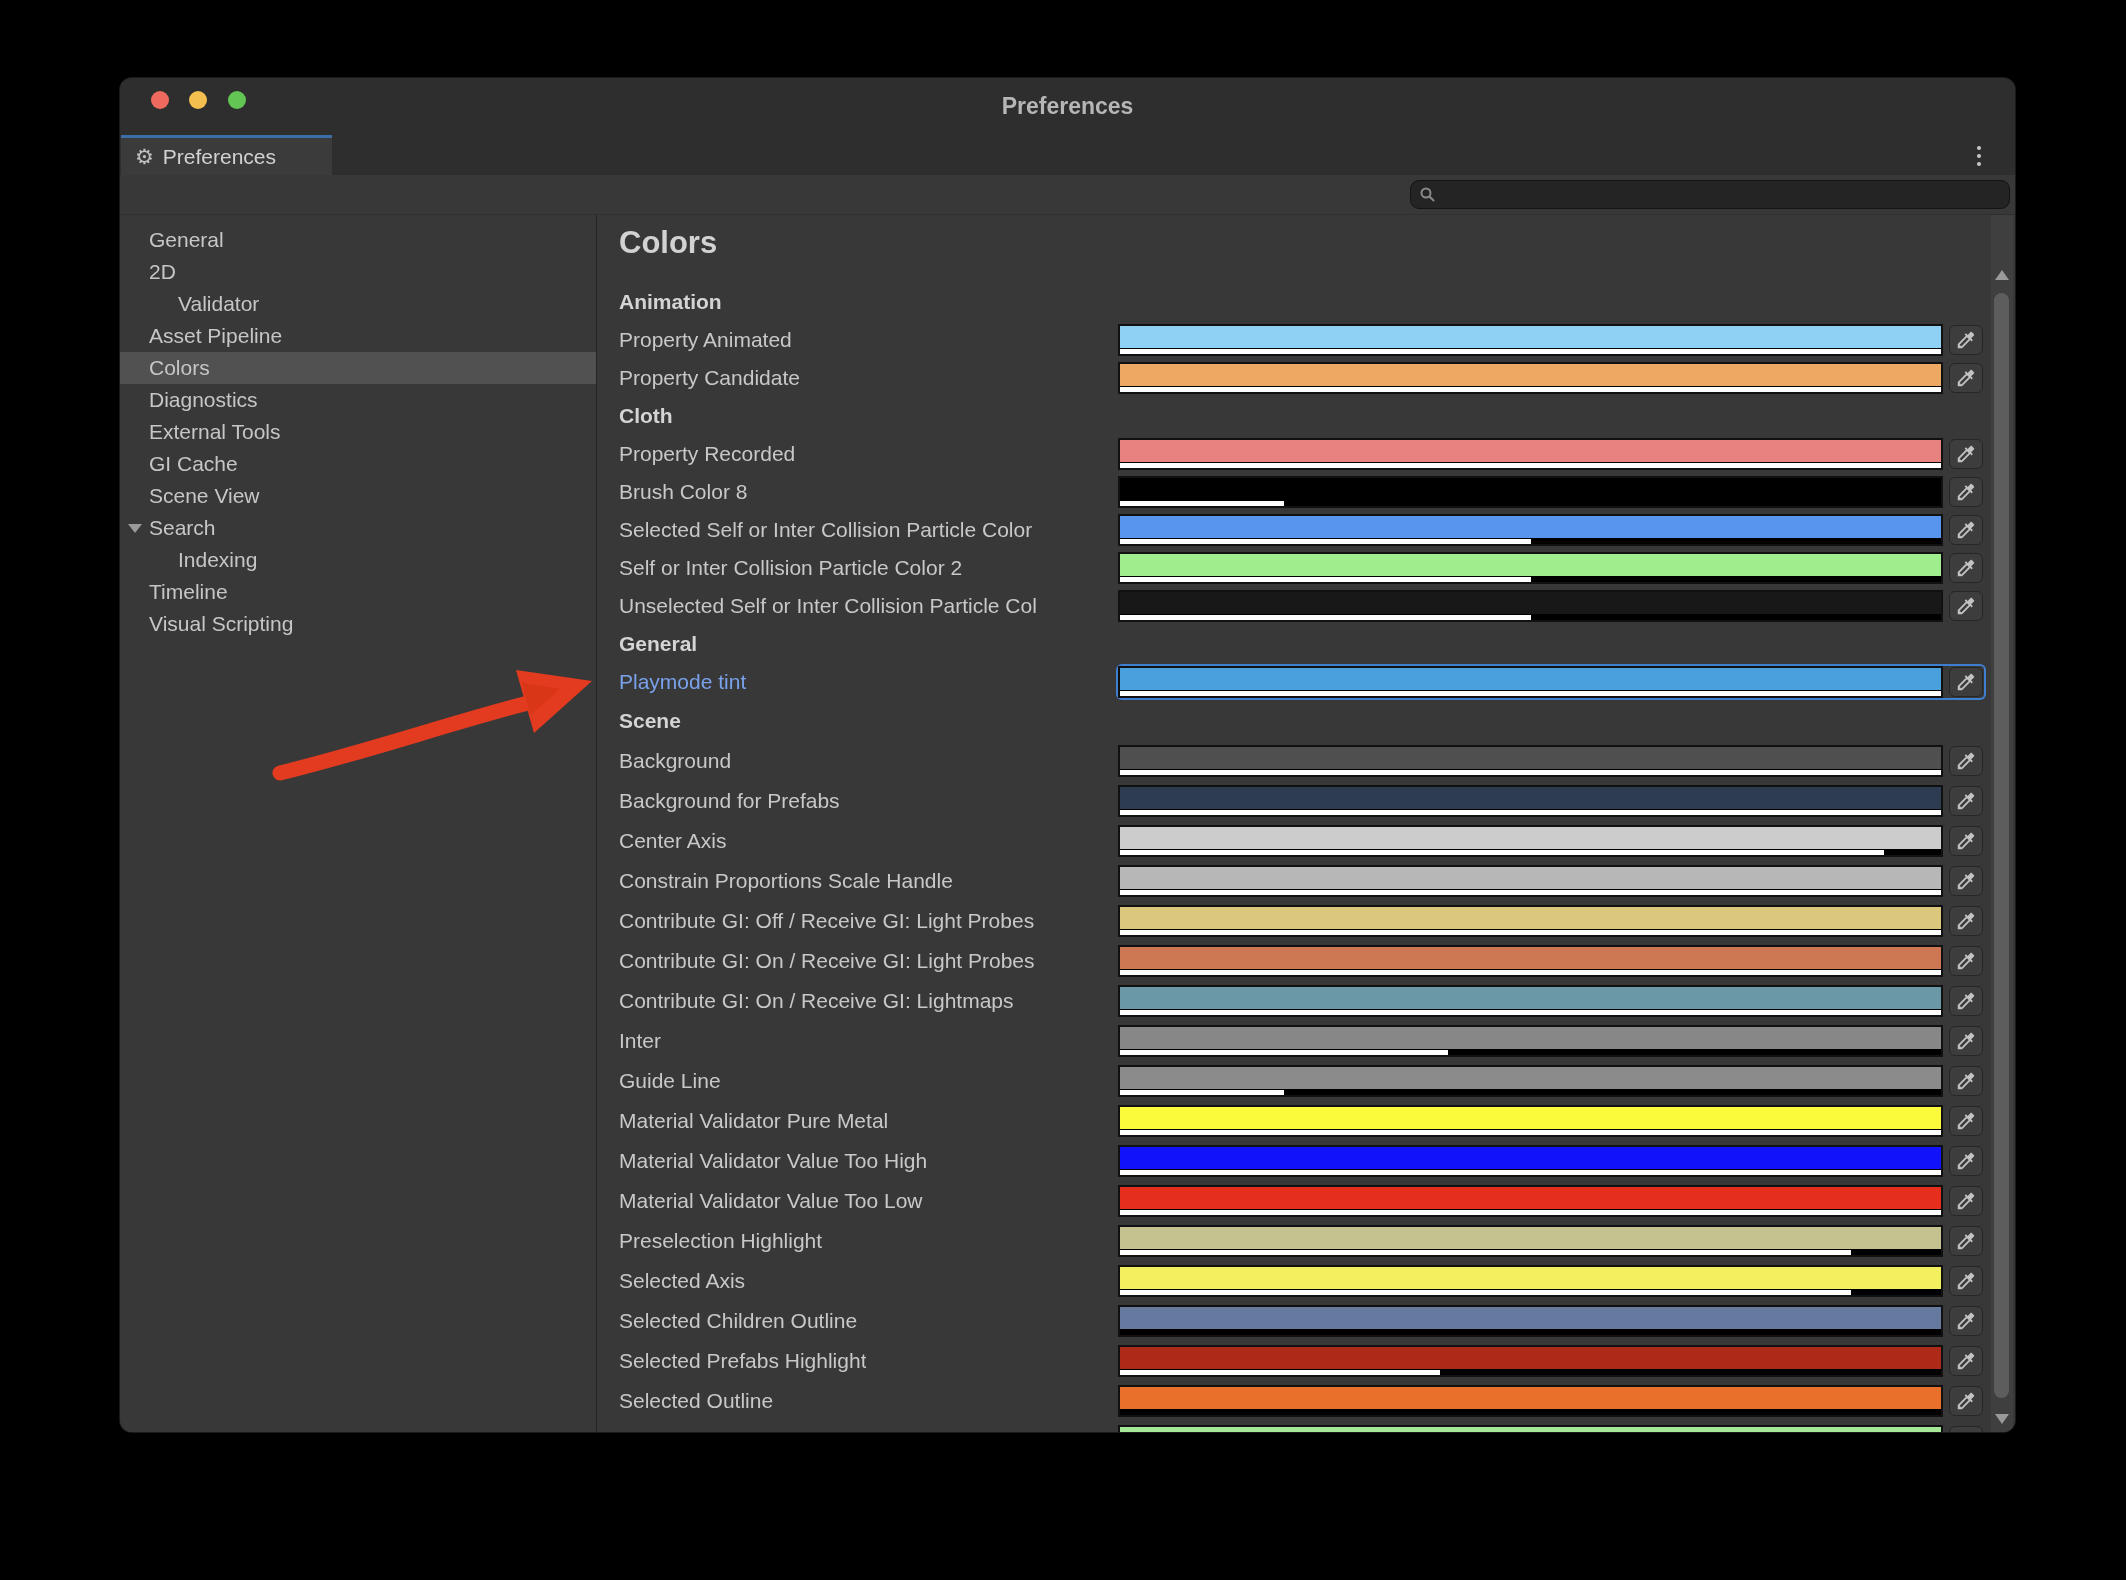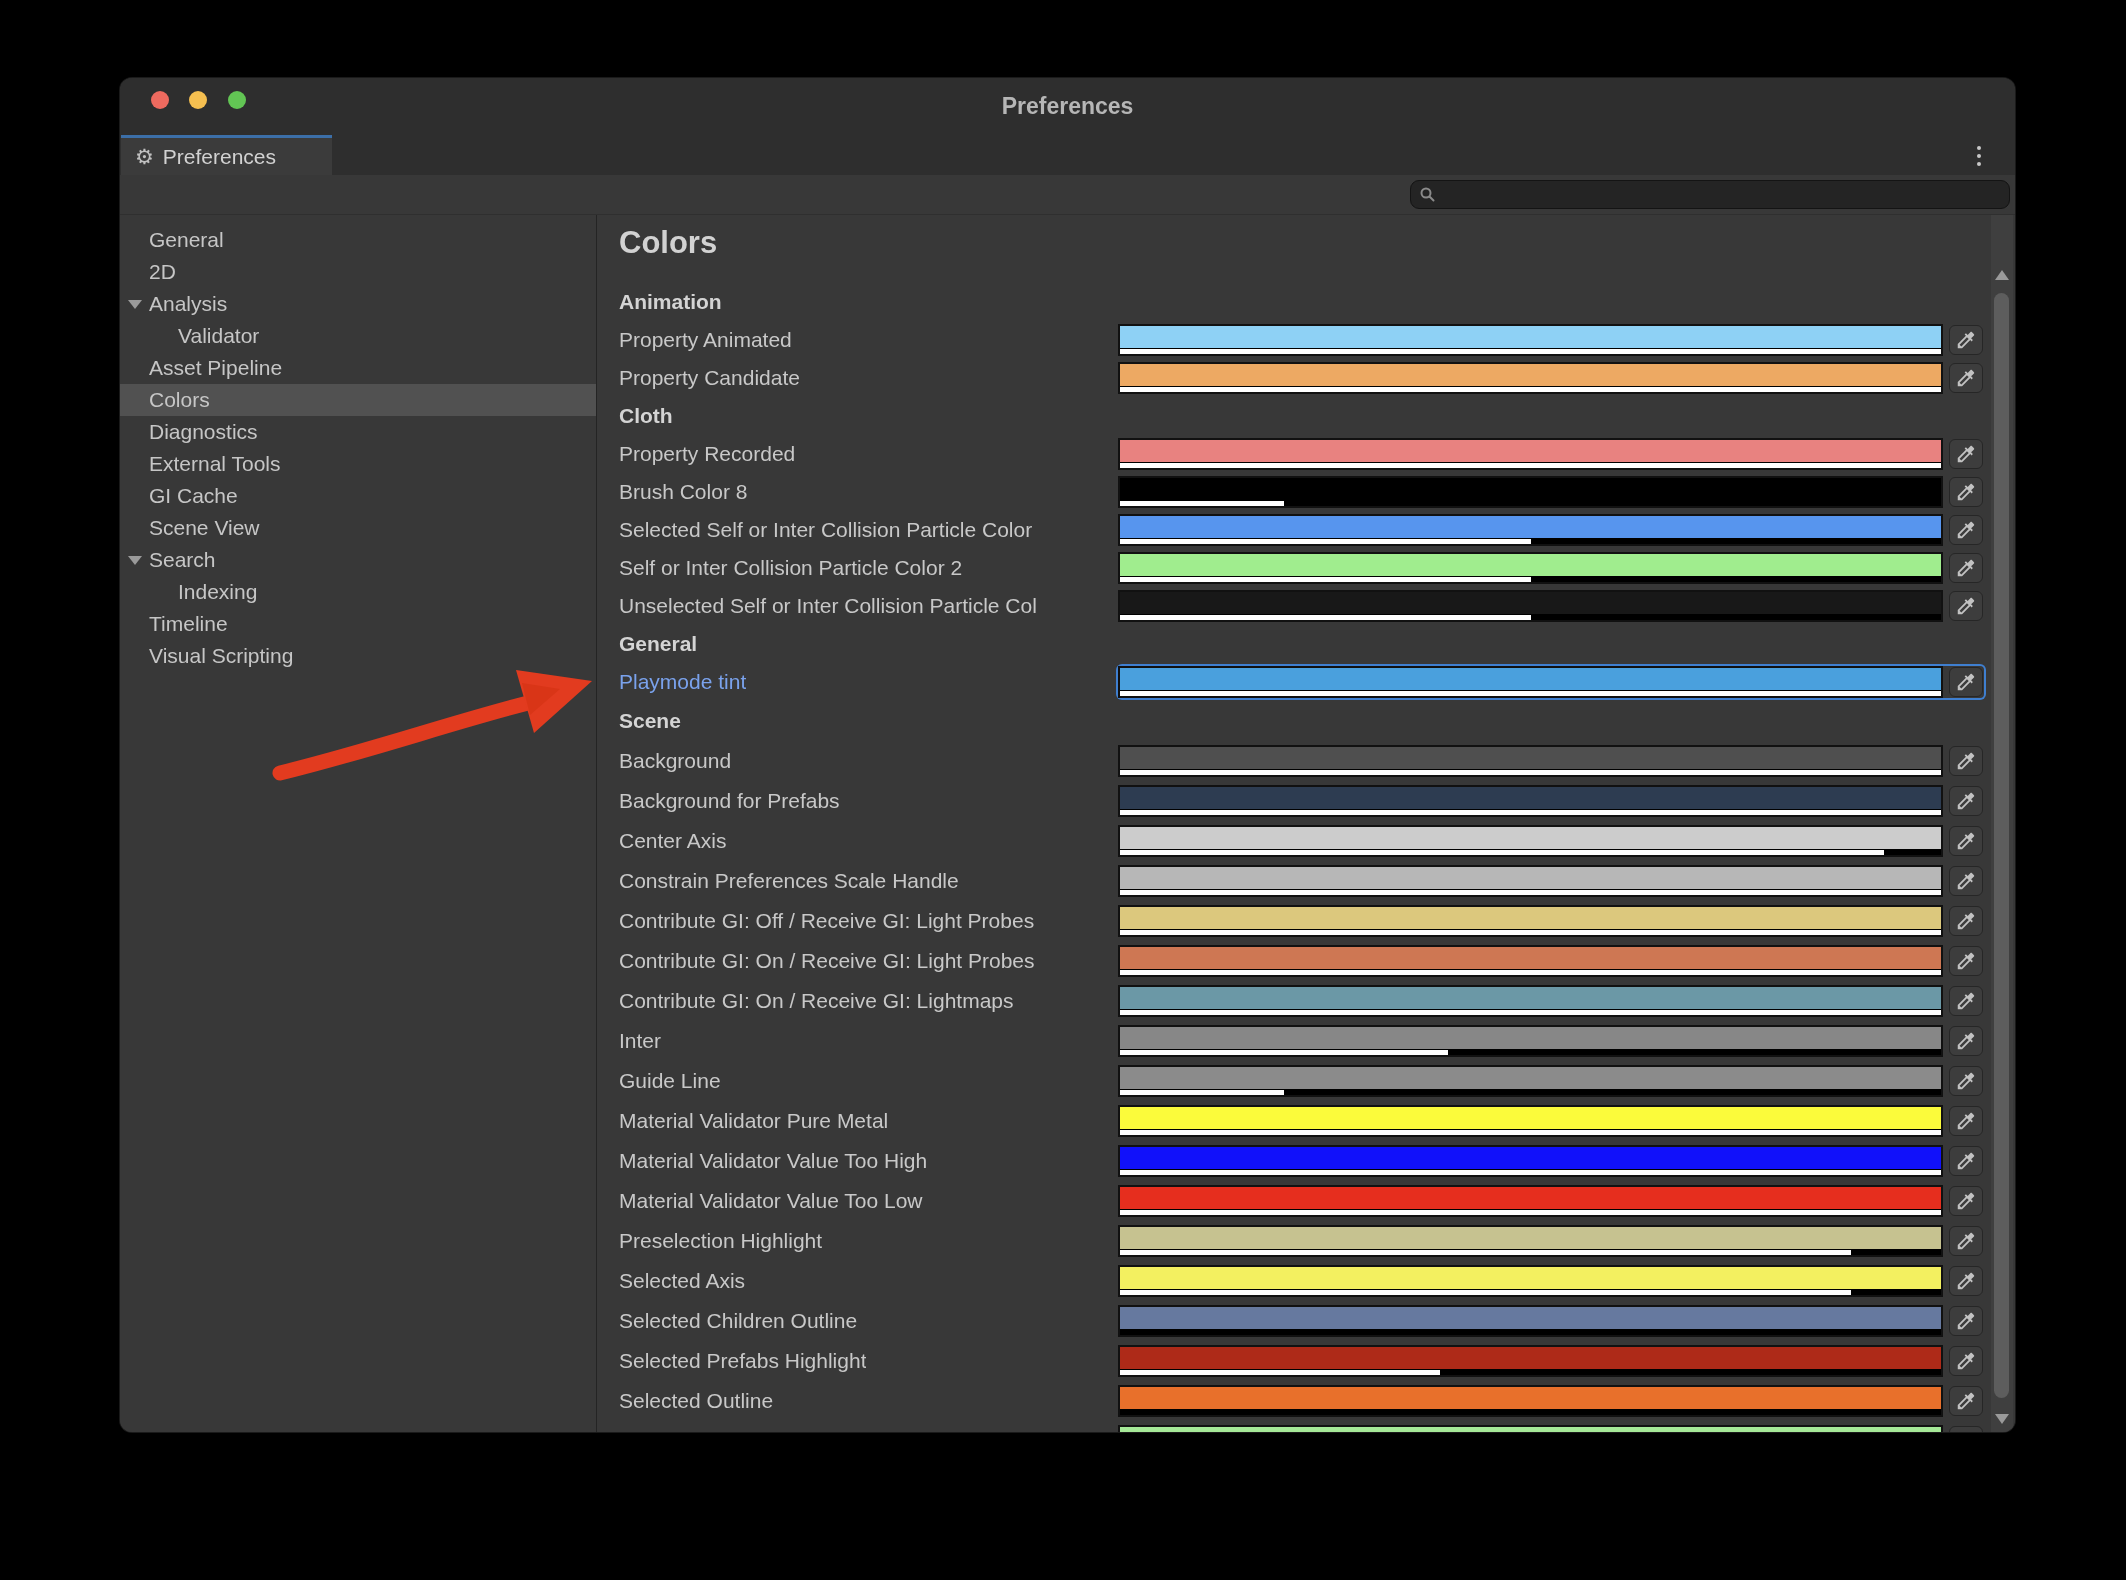--- a/index.html
+++ b/index.html
@@ -111,24 +111,20 @@
     <div id="sidebar">
       <div id="sidebar-list">
           <div class="sb-item">
 
     <span class="lbl">General</span>
   </div>
           <div class="sb-item">
 
     <span class="lbl">2D</span>
   </div>
-          <div class="sb-item has-arrow">
-    <span class="tri"></span>
-    <span class="lbl">Analysis</span>
-  </div>
           <div class="sb-item indent">
 
     <span class="lbl">Validator</span>
   </div>
           <div class="sb-item">
 
     <span class="lbl">Asset Pipeline</span>
   </div>
           <div class="sb-item selected">
 
@@ -355,21 +351,21 @@
                 </div>
       </div>
       <div class="dropper-btn">
         <svg width="22" height="22" viewBox="0 0 24 24">
           <path fill="#c2c2c2" d="M20.71 5.63l-2.34-2.34c-.39-.39-1.02-.39-1.41 0l-3.12 3.12-1.93-1.91-1.41 1.41 1.42 1.42L3 16.25V21h4.75l8.92-8.92 1.42 1.42 1.41-1.41-1.92-1.92 3.12-3.12c.4-.4.4-1.03.01-1.42zM6.92 19L5 17.08l8.06-8.06 1.92 1.92L6.92 19z"></path>
         </svg>
       </div>
     </div>
   </div>
           <div class="row h40">
-    <span class="rlabel">Constrain Preferences Scale Handle</span>
+    <span class="rlabel">Constrain Proportions Scale Handle</span>
     <div class="ctrl">
       <div class="swatch">
         <div class="colorpart" style="background: rgb(183, 183, 183);"></div>
         <div class="alphapart">
                   <div class="alphabar" style="width: 100%;"></div>
                 </div>
       </div>
       <div class="dropper-btn">
         <svg width="22" height="22" viewBox="0 0 24 24">
           <path fill="#c2c2c2" d="M20.71 5.63l-2.34-2.34c-.39-.39-1.02-.39-1.41 0l-3.12 3.12-1.93-1.91-1.41 1.41 1.42 1.42L3 16.25V21h4.75l8.92-8.92 1.42 1.42 1.41-1.41-1.92-1.92 3.12-3.12c.4-.4.4-1.03.01-1.42zM6.92 19L5 17.08l8.06-8.06 1.92 1.92L6.92 19z"></path>

